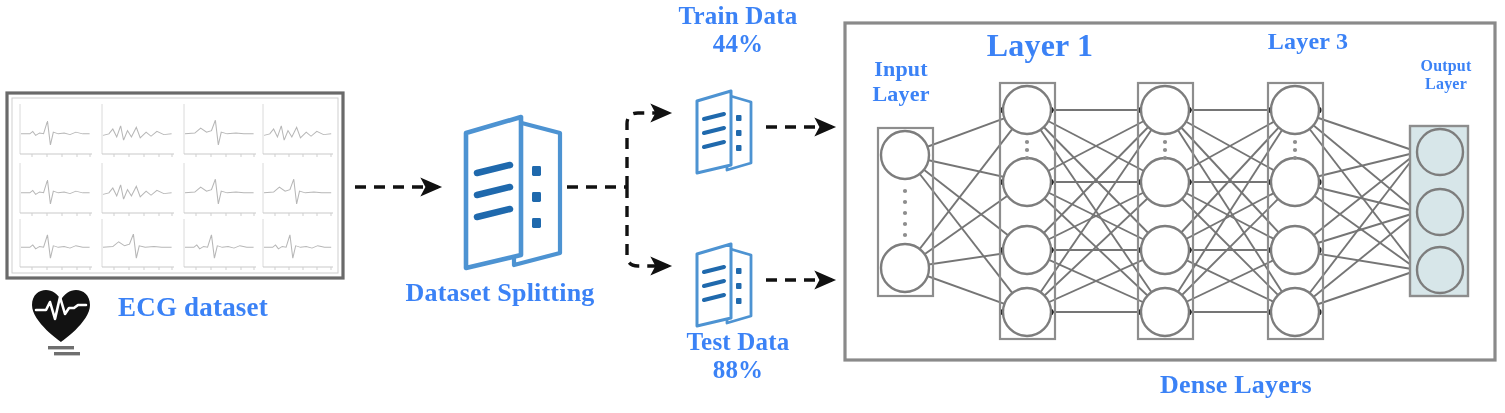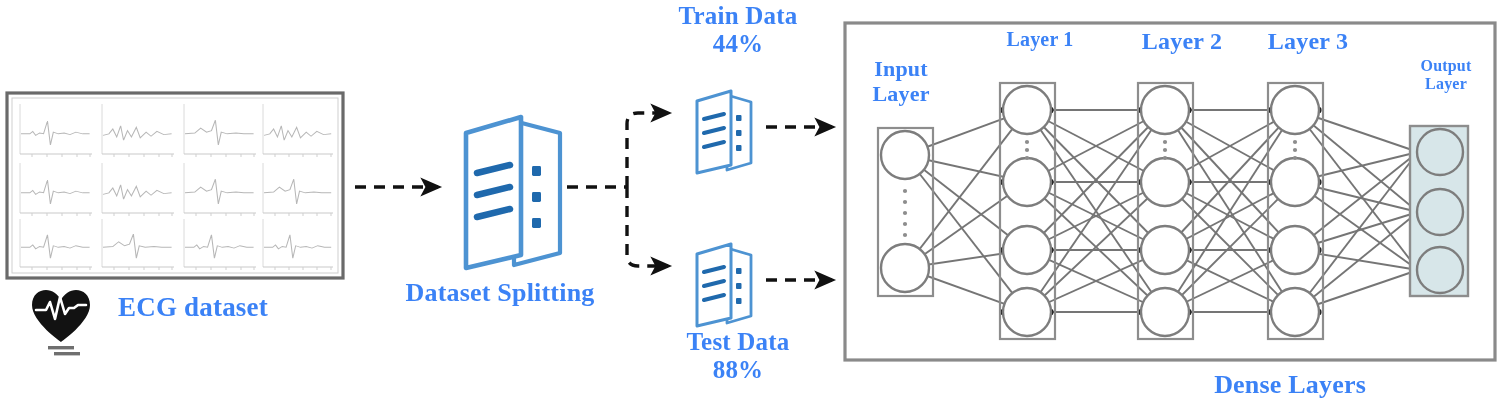--- a/index.html
+++ b/index.html
@@ -10,25 +10,25 @@
   }
   .stage{position:absolute;left:0;top:0;width:1505px;height:413px;}
   svg.layer{position:absolute;left:0;top:0;width:1505px;height:413px;}
   .lbl{position:absolute;font-weight:bold;text-align:center;line-height:1.12;
        color:#3b82f6;letter-spacing:.2px;white-space:pre-line;}
   #ecg-caption{left:118px;top:292px;width:240px;font-size:27px;text-align:left;}
   #split-caption{left:385px;top:278px;width:230px;font-size:26px;}
   #train-caption{left:638px;top:2px;width:200px;font-size:25px;}
   #test-caption{left:638px;top:328px;width:200px;font-size:25px;}
   #input-label{left:853px;top:57px;width:96px;font-size:22px;}
-  #layer1-label{left:980px;top:28px;width:120px;font-size:20px;}
+  #layer1-label{left:980px;top:28px;width:120px;font-size:32px;}
   #layer2-label{left:1122px;top:28px;width:120px;font-size:24px;}
   #layer3-label{left:1248px;top:28px;width:120px;font-size:24px;}
   #output-label{left:1392px;top:57px;width:108px;font-size:16px;}
-  #dense-label{left:1106px;top:370px;width:260px;font-size:26px;text-align:right;}
+  #dense-label{left:1106px;top:370px;width:260px;font-size:26px;text-align:center;}
 </style>
 </head>
 <body>
 
 <div class="stage">
 
   <svg class="layer" viewBox="0 0 1505 413">
     <defs>
       <marker id="arrowhead" markerWidth="7" markerHeight="7" refX="5.2" refY="3" orient="auto">
         <path d="M0,0.2 L6.4,3 L0,5.8 L1.5,3 Z" fill="#111111"></path>
@@ -451,19 +451,18 @@
   <div class="lbl" id="split-caption">Dataset Splitting</div>
   <div class="lbl" id="ecg-caption">ECG dataset</div>
 
   <div class="lbl" id="train-caption"><span>Train Data</span><br><span>44%</span></div>
 
   <div class="lbl" id="test-caption"><span>Test Data</span><br><span>88%</span></div>
 
   <div class="lbl" id="input-label">Input
 Layer</div>
   <div class="lbl" id="layer1-label">Layer 1</div>
-  <div class="lbl" id="layer2-label">Layer 2</div>
   <div class="lbl" id="layer3-label">Layer 3</div>
   <div class="lbl" id="output-label">Output
 Layer</div>
   <div class="lbl" id="dense-label">Dense Layers</div>
 
 </div>
 
 </body></html>

